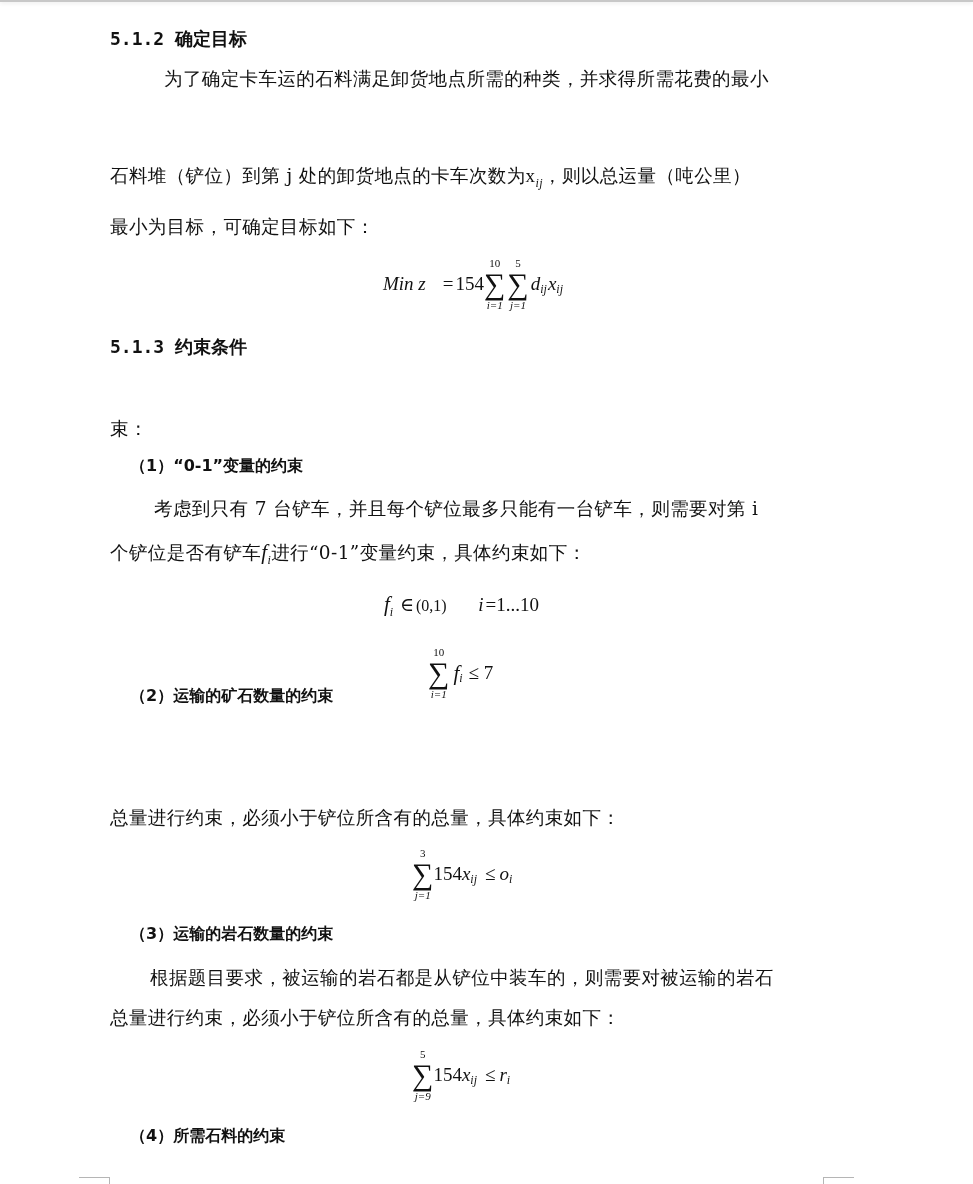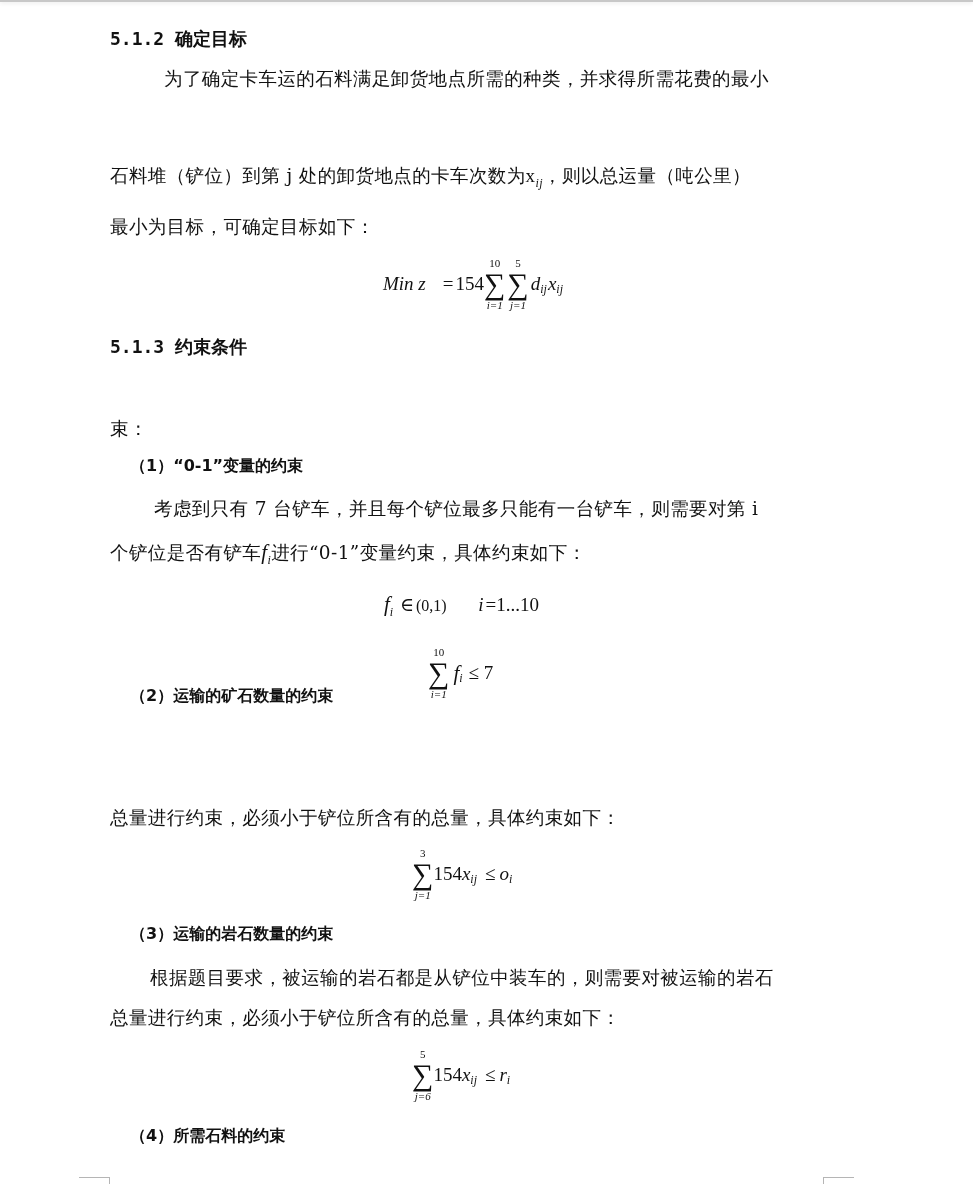--- a/index.html
+++ b/index.html
@@ -128,21 +128,21 @@
   </div>
 
   <div class="abs subheading" style="left:130px; top:924px;">（3）运输的岩石数量的约束</div>
   <div class="abs para" style="left:150px; top:965px;">根据题目要求，被运输的岩石都是从铲位中装车的，则需要对被运输的岩石</div>
   <div class="abs para" style="left:110px; top:1005px;">总量进行约束，必须小于铲位所含有的总量，具体约束如下：</div>
 
   <div class="abs math" style="left:412px; top:1047px; height:56px; display:flex; align-items:center;">
     <span class="sigma">
       <span class="lim">5</span>
       <span class="sym">∑</span>
-      <span class="lim"><i>j=6</i></span>
+      <span class="lim"><i>j=9</i></span>
     </span>
     <span>154</span>
       <i>x</i>
       <i class="sub">ij</i>
     <span style="margin:0 4px 0 8px;">≤</span>
     <i>r</i>
       <i class="sub">i</i>
   </div>
 
   <div class="abs subheading" style="left:130px; top:1126px;">（4）所需石料的约束</div>

